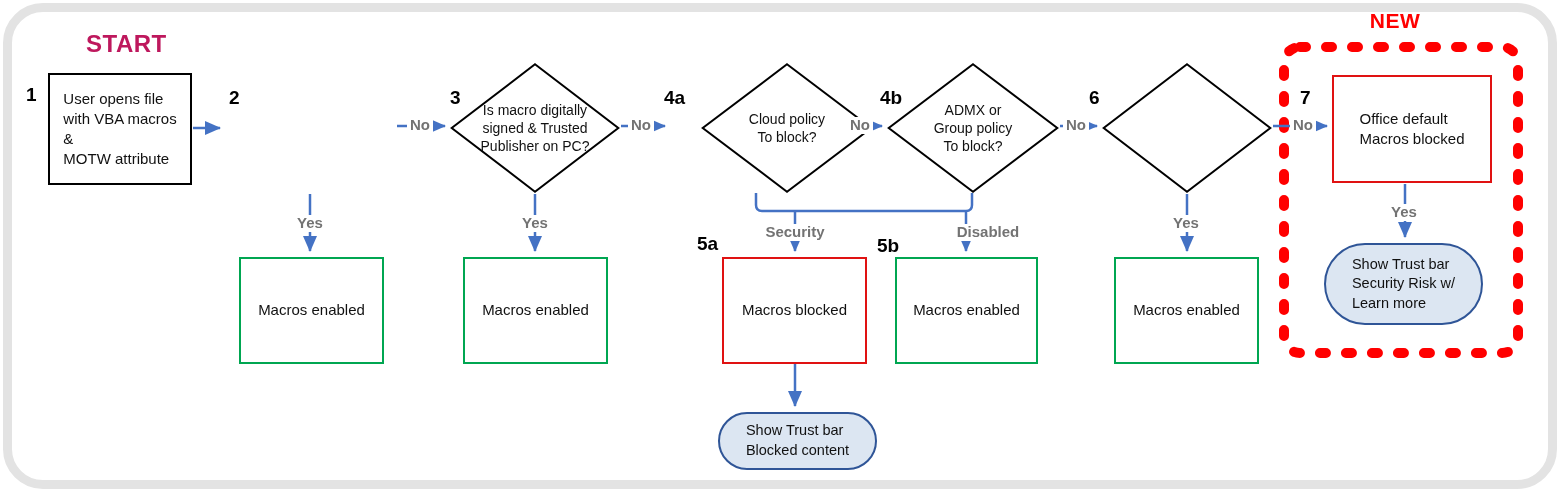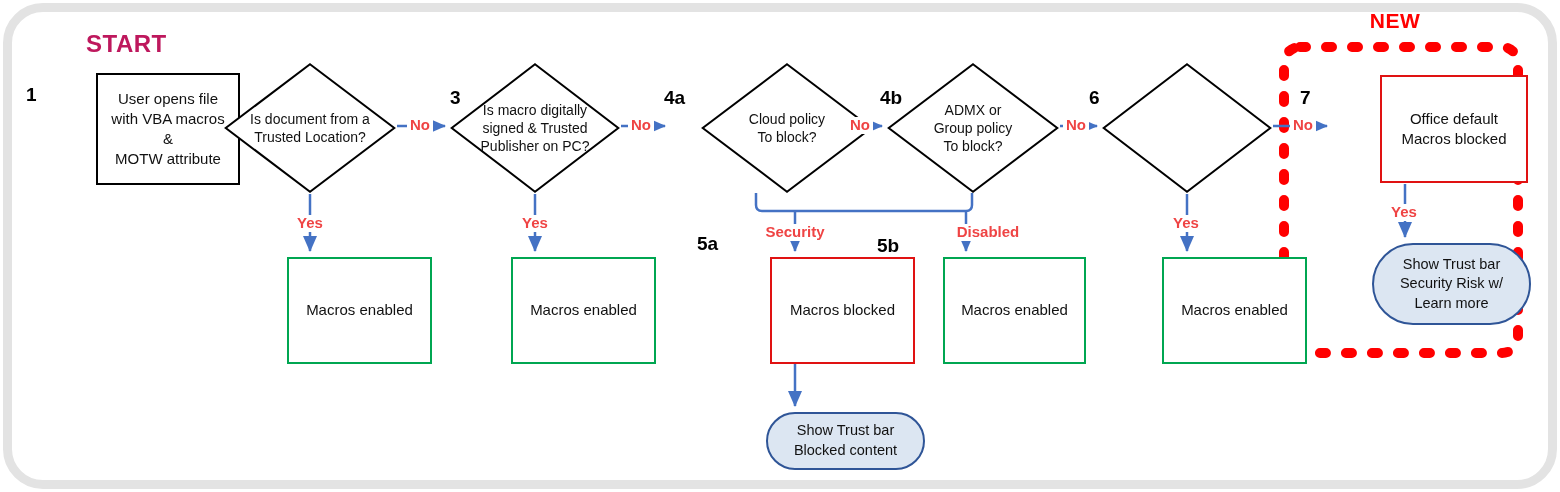--- a/index.html
+++ b/index.html
@@ -6,31 +6,31 @@
   .canvas{
     position:relative;width:1560px;height:492px;background:#fff;overflow:hidden;
     font-family:"Liberation Sans",sans-serif;color:#111;
   }
   .frame{
     position:absolute;inset:3px;border:9px solid #e3e3e3;border-radius:40px;
     pointer-events:none;
   }
   .overlay{position:absolute;left:0;top:0;width:1560px;height:492px;}
   .shape{position:absolute;display:flex;align-items:center;justify-content:center;
-    text-align:center;white-space:pre-line;background:#fff;box-sizing:border-box;margin-left:48px;}
+    text-align:left;white-space:pre-line;background:#fff;box-sizing:border-box;}
   .pbox{border:2px solid #000;font-size:15px;line-height:1.35;}
   .gbox{border:2px solid #00a651;font-size:15px;line-height:1.35;}
   .rbox{border:2px solid #e01212;font-size:15px;line-height:1.35;}
   .diamond{position:absolute;display:flex;align-items:center;justify-content:center;
     text-align:center;background:transparent;}
   .diamond svg{position:absolute;inset:0;width:100%;height:100%;}
   .diamond .txt{position:relative;font-size:14px;line-height:1.3;white-space:pre-line;}
   .callout{border:2px solid #2f5597;background:#dce6f2;font-size:14.5px;line-height:1.35;}
   .num{position:absolute;font-weight:bold;font-size:19px;color:#000;line-height:1;}
-  .elabel{position:absolute;transform:translateX(-50%);color:#ef4444;font-weight:600;
+  .elabel{position:absolute;transform:translateX(-50%);color:#737373;font-weight:600;
     font-size:15px;line-height:1.1;background:#fff;padding:0 3px;}
   .start{position:absolute;left:86px;top:30px;font-size:24px;font-weight:bold;
     color:#be185d;letter-spacing:0.5px;}
   .new{position:absolute;left:1395px;top:9px;transform:translateX(-50%);
     font-size:21px;font-weight:bold;color:#ff0000;letter-spacing:0.5px;}
 </style>
 </head>
 <body>
 
 <div class="canvas">
@@ -75,27 +75,20 @@
   <div class="num" style="left:697px;top:234px">5a</div>
   <div class="num" style="left:877px;top:236px">5b</div>
   <div class="num" style="left:1089px;top:88px">6</div>
   <div class="num" style="left:1300px;top:88px">7</div>
 
   <div class="shape pbox" style="left:48px;top:73px;width:144px;height:112px">User opens file
 with VBA macros
 &amp;
 MOTW attribute</div>
 
-  <div class="diamond" style="left:224px;top:63px;width:172px;height:130px">
-    <svg viewBox="0 0 100 100" preserveAspectRatio="none">
-      <polygon points="50,1 99,50 50,99 1,50" fill="#fff" stroke="#000" stroke-width="2" vector-effect="non-scaling-stroke"></polygon>
-    </svg>
-    <div class="txt">Is document from a
-Trusted Location?</div>
-  </div>
 
   <div class="diamond" style="left:450px;top:63px;width:170px;height:130px">
     <svg viewBox="0 0 100 100" preserveAspectRatio="none">
       <polygon points="50,1 99,50 50,99 1,50" fill="#fff" stroke="#000" stroke-width="2" vector-effect="non-scaling-stroke"></polygon>
     </svg>
     <div class="txt">Is macro digitally
 signed &amp; Trusted
 Publisher on PC?</div>
   </div>
 
@@ -120,21 +113,21 @@
     <svg viewBox="0 0 100 100" preserveAspectRatio="none">
       <polygon points="50,1 99,50 50,99 1,50" fill="#fff" stroke="#000" stroke-width="2" vector-effect="non-scaling-stroke"></polygon>
     </svg>
   </div>
 
   <div class="shape gbox" style="left:239px;top:257px;width:145px;height:107px">Macros enabled</div>
   <div class="shape gbox" style="left:463px;top:257px;width:145px;height:107px">Macros enabled</div>
   <div class="shape rbox" style="left:722px;top:257px;width:145px;height:107px">Macros blocked</div>
   <div class="shape gbox" style="left:895px;top:257px;width:143px;height:107px">Macros enabled</div>
   <div class="shape gbox" style="left:1114px;top:257px;width:145px;height:107px">Macros enabled</div>
-  <div class="shape rbox" style="left:1332px;top:75px;width:148px;height:108px">Office default
+  <div class="shape rbox" style="left:1332px;top:75px;width:160px;height:108px">Office default
 Macros blocked</div>
 
   <div class="shape callout" style="left:718px;top:412px;width:159px;height:58px;border-radius:29px">Show Trust bar
 Blocked content</div>
   <div class="shape callout" style="left:1324px;top:243px;width:159px;height:82px;border-radius:41px">Show Trust bar
 Security Risk w/
 Learn more</div>
 
   <div class="elabel" style="left:420px;top:117px">No</div>
   <div class="elabel" style="left:641px;top:117px">No</div>

